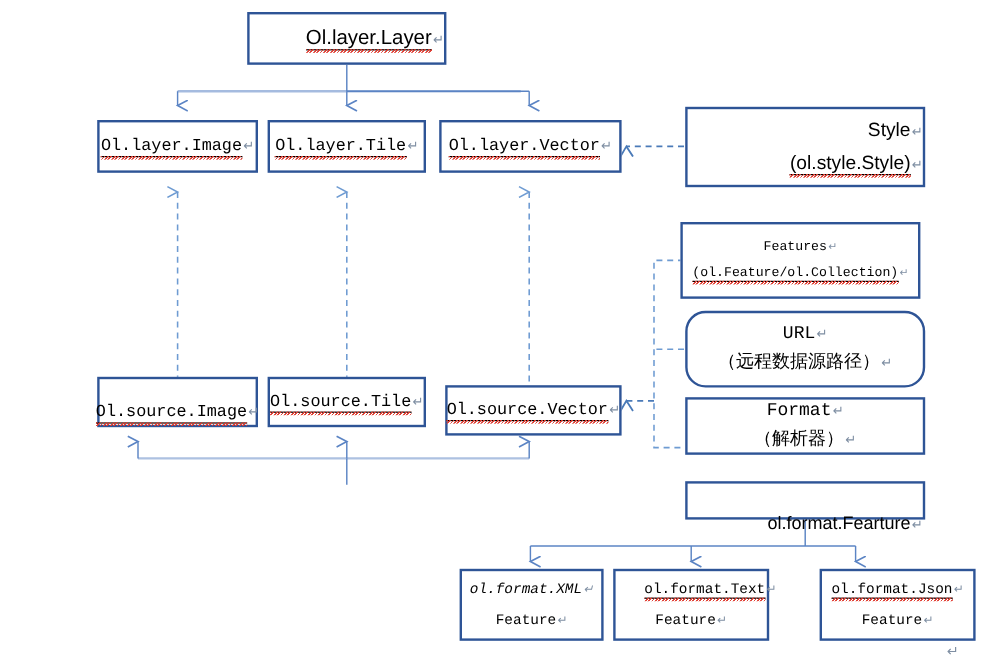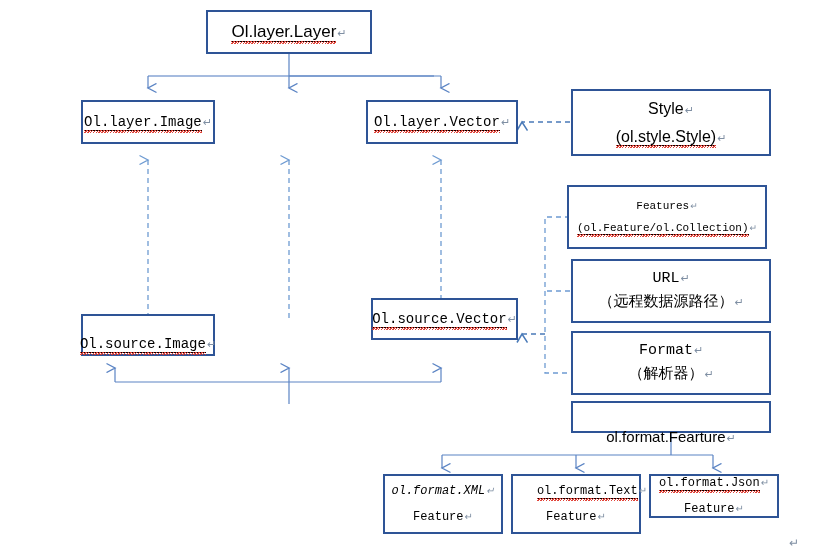--- a/index.html
+++ b/index.html
@@ -9,21 +9,21 @@
     font-family:"Liberation Sans", sans-serif;
   }
   .box{
     position:absolute;box-sizing:border-box;
     border:2px solid #2E5496;background:#ffffff;
     display:flex;flex-direction:column;
     align-items:center;justify-content:center;
     color:#000000;z-index:5;
   }
   .mono{font-family:"Liberation Mono", monospace;}
-  .sans{font-family:"Liberation Sans", sans-serif;}
+  .sans{font-family:"Liberation Sans", sans-serif;align-items:flex-end;}
   .ln{white-space:nowrap;line-height:1.35;}
   
   .sp{
     position:relative;
     border-bottom:1px solid #000;
     padding-bottom:0px;
   }
   .sp::after{
     content:"";position:absolute;left:0;right:0;bottom:-3px;height:3px;
     background-image:
@@ -103,35 +103,45 @@
       <span class="sp">Ol.layer.Layer</span><span class="pil">↵</span>
     </div>
   </div>
 
   <div class="box mono" style="left:81px;top:100px;width:134px;height:44px;">
     <div class="ln" style="font-size:14px;">
       <span class="sp">Ol.layer.Image</span><span class="pil">↵</span>
     </div>
   </div>
 
+  <div class="box mono" style="left:223px;top:100px;width:132px;height:44px;">
+    <div class="ln" style="font-size:14px;">
+      <span class="sp">Ol.layer.Tile</span><span class="pil">↵</span>
+    </div>
+  </div>
 
   <div class="box mono" style="left:366px;top:100px;width:152px;height:44px;">
     <div class="ln" style="font-size:14px;text-align:center;">
       <span class="sp">Ol.layer.Vector</span><span class="pil">↵</span>
     </div>
   </div>
 
   <div class="box mono" style="left:81px;top:314px;width:134px;height:42px;justify-content:flex-end;">
     <div class="ln" style="font-size:14px;">
       <span class="sp">Ol.source.Image</span><span class="pil">↵</span>
     </div>
   </div>
 
-
-  <div class="box mono" style="left:371px;top:298px;width:147px;height:42px;">
+  <div class="box mono" style="left:223px;top:314px;width:132px;height:42px;">
+    <div class="ln" style="font-size:14px;">
+      <span class="sp">Ol.source.Tile</span><span class="pil">↵</span>
+    </div>
+  </div>
+
+  <div class="box mono" style="left:371px;top:321px;width:147px;height:42px;">
     <div class="ln" style="font-size:14px;">
       <span class="sp">Ol.source.Vector</span><span class="pil">↵</span>
     </div>
   </div>
 
 
   <div class="box sans" style="left:571px;top:89px;width:200px;height:67px;">
     <div class="ln" style="font-size:16px;">
       <span>Style</span><span class="pil">↵</span>
     </div>
@@ -142,30 +152,30 @@
 
   <div class="box mono" style="left:567px;top:185px;width:200px;height:64px;">
     <div class="ln" style="font-size:11px;">
       <span>Features</span><span class="pil" style="font-size:9px;">↵</span>
     </div>
     <div class="ln" style="font-size:11px;margin-top:7px;">
       <span class="sp">(ol.Feature/ol.Collection)</span><span class="pil" style="font-size:9px;">↵</span>
     </div>
   </div>
 
-  <div class="box mono" style="left:571px;top:259px;width:200px;height:64px;">
+  <div class="box mono" style="left:571px;top:259px;width:200px;height:64px;border-radius:17px;">
     <div class="ln" style="font-size:15px;">
       <span>URL</span><span class="pil">↵</span>
     </div>
     <div class="ln" style="font-size:15px;margin-top:3px;">
       <span>（远程数据源路径）</span><span class="pil">↵</span>
     </div>
   </div>
 
-  <div class="box mono" style="left:571px;top:331px;width:200px;height:64px;">
+  <div class="box mono" style="left:571px;top:331px;width:200px;height:48px;">
     <div class="ln" style="font-size:15px;">
       <span>Format</span><span class="pil">↵</span>
     </div>
     <div class="ln" style="font-size:15px;margin-top:3px;">
       <span>（解析器）</span><span class="pil">↵</span>
     </div>
   </div>
 
   <div class="box sans" style="left:571px;top:401px;width:200px;height:32px;">
     <div class="ln" style="font-size:15px;margin-top:40px;">
@@ -184,21 +194,21 @@
 
   <div class="box mono" style="left:511px;top:474px;width:130px;height:60px;">
     <div class="ln" style="font-size:12px;margin-left:32px;">
       <span class="sp">ol.format.Text</span><span class="pil" style="font-size:10px;">↵</span>
     </div>
     <div class="ln" style="font-size:12px;margin-top:9px;">
       <span>Feature</span><span class="pil" style="font-size:10px;">↵</span>
     </div>
   </div>
 
-  <div class="box mono" style="left:649px;top:474px;width:130px;height:44px;text-align:center;">
+  <div class="box mono" style="left:683px;top:474px;width:130px;height:60px;text-align:center;">
     <div class="ln" style="font-size:12px;">
       <span class="sp">ol.format.Json</span><span class="pil" style="font-size:10px;">↵</span>
     </div>
     <div class="ln" style="font-size:12px;margin-top:9px;">
       <span>Feature</span><span class="pil" style="font-size:10px;">↵</span>
     </div>
   </div>
 
   <div class="stray" style="left:789px;top:536px;">↵</div>
 

